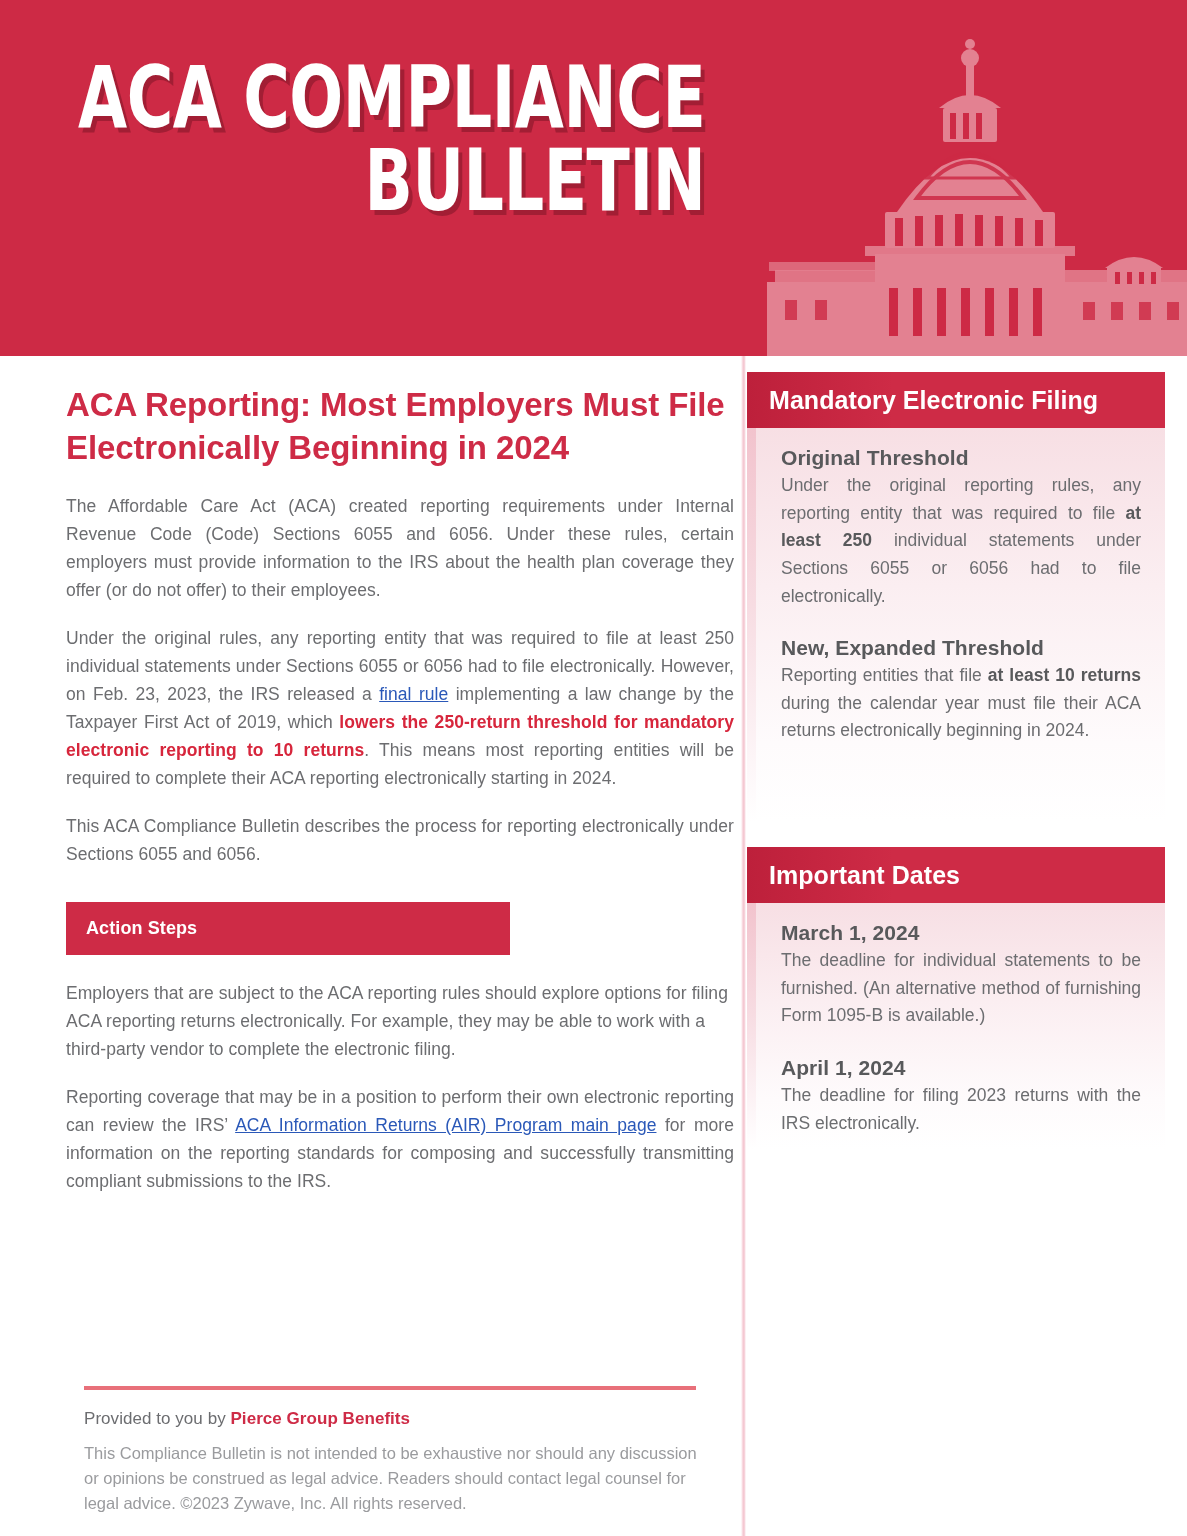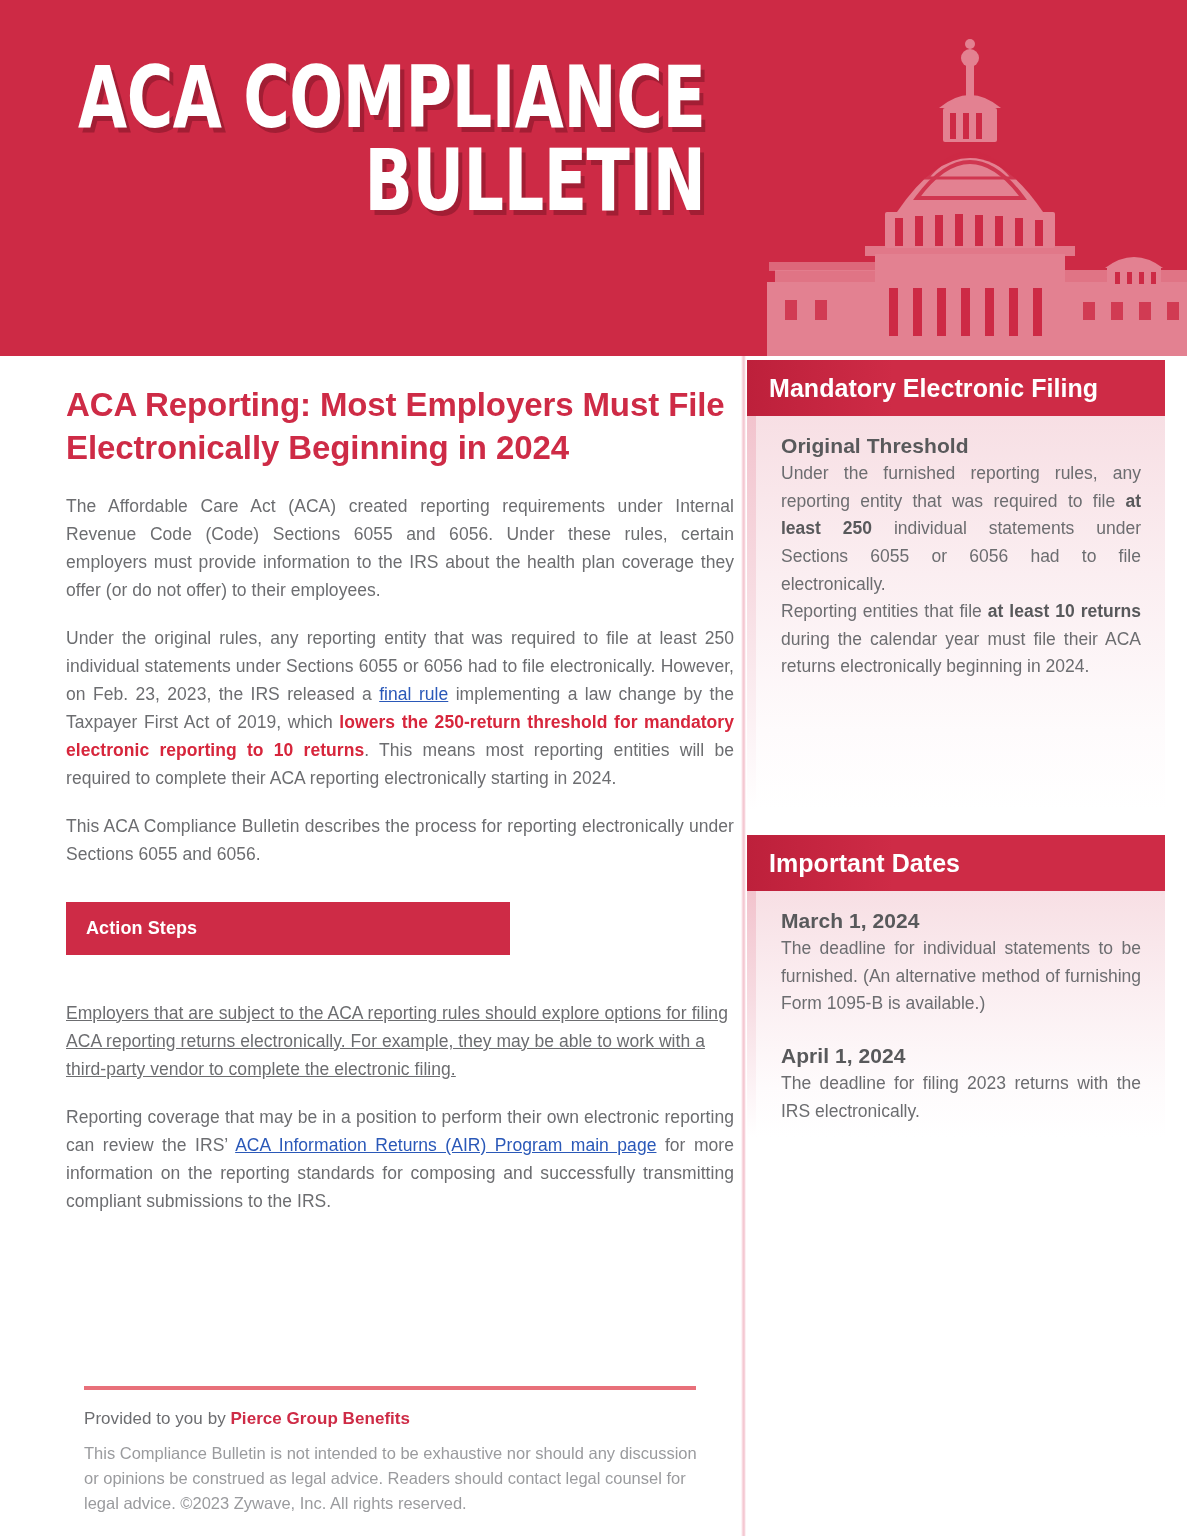--- a/index.html
+++ b/index.html
@@ -143,21 +143,21 @@
     margin-top: 12px;
     color: #9A9B9E;
     font-size: 16.5px;
     line-height: 1.50;
   }
 
   
   .side-col {
     position: absolute;
     left: 747px;
-    top: 4px;
+    top: 16px;
     width: 418px;
   }
   .side-block { position: relative; }
   .side-head {
     background: linear-gradient(to right, #BD203B 0%, #CE2B46 35%, #CE2B46 100%);
     height: 56px;
     position: relative;
   }
   .side-head span {
     position: absolute;
@@ -293,41 +293,42 @@
     <p class="body">The Affordable Care Act (ACA) created reporting requirements under Internal Revenue Code (Code) Sections 6055 and 6056. Under these rules, certain employers must provide information to the IRS about the health plan coverage they offer (or do not offer) to their employees.</p>
 
     <p class="body"><span>Under the original rules, any reporting entity that was required to file at least 250 individual statements under Sections 6055 or 6056 had to file electronically. However, on Feb. 23, 2023, the IRS released a </span><a class="doclink" href="#">final rule</a><span> implementing a law change by the Taxpayer First Act of 2019, which </span><span class="bold-red">lowers the 250-return threshold for mandatory electronic reporting to 10 returns</span><span>. This means most reporting entities will be required to complete their ACA reporting electronically starting in 2024.</span></p>
 
     <p class="body">This ACA Compliance Bulletin describes the process for reporting electronically under Sections 6055 and 6056.</p>
 
     <div class="section-bar">
       <span>Action Steps</span>
     </div>
 
-    <p class="body noj" style="margin-top:44px;text-decoration:underline;">Employers that are subject to the ACA reporting rules should explore options for filing ACA reporting returns electronically. For example, they may be able to work with a third-party vendor to complete the electronic filing.</p>
+    <p class="body noj" style="margin-top:24px;">Employers that are subject to the ACA reporting rules should explore options for filing ACA reporting returns electronically. For example, they may be able to work with a third-party vendor to complete the electronic filing.</p>
 
     <p class="body"><span>Reporting coverage that may be in a position to perform their own electronic reporting can review the IRS’ </span><a class="doclink" href="#">ACA Information Returns (AIR) Program main page</a><span> for more information on the reporting standards for composing and successfully transmitting compliant submissions to the IRS.</span></p>
   </div>
 
   <div class="footer">
     <div class="footer-rule"></div>
     <div class="footer-provided"><span>Provided to you by </span><b>Pierce Group Benefits</b></div>
     <div class="footer-disclaimer">This Compliance Bulletin is not intended to be exhaustive nor should any discussion or opinions be construed as legal advice. Readers should contact legal counsel for legal advice. ©2023 Zywave, Inc. All rights reserved.</div>
   </div>
 
   <div class="side-col">
 
     <div class="side-block">
       <div class="side-head">
         <span>Mandatory Electronic Filing</span>
       </div>
       <div class="side-body b1">
         <h3 class="side-sub">Original Threshold</h3>
-        <p class="side-text"><span>Under the furnished reporting rules, any reporting entity that was required to file </span><b>at least 250</b><span> individual statements under Sections 6055 or 6056 had to file electronically.</span></p>
-
+        <p class="side-text"><span>Under the original reporting rules, any reporting entity that was required to file </span><b>at least 250</b><span> individual statements under Sections 6055 or 6056 had to file electronically.</span></p>
+
+        <h3 class="side-sub sp">New, Expanded Threshold</h3>
         <p class="side-text"><span>Reporting entities that file </span><b>at least 10 returns</b><span> during the calendar year must file their ACA returns electronically beginning in 2024.</span></p>
       </div>
     </div>
 
     <div class="side-gap"></div>
 
     <div class="side-block">
       <div class="side-head">
         <span>Important Dates</span>
       </div>

